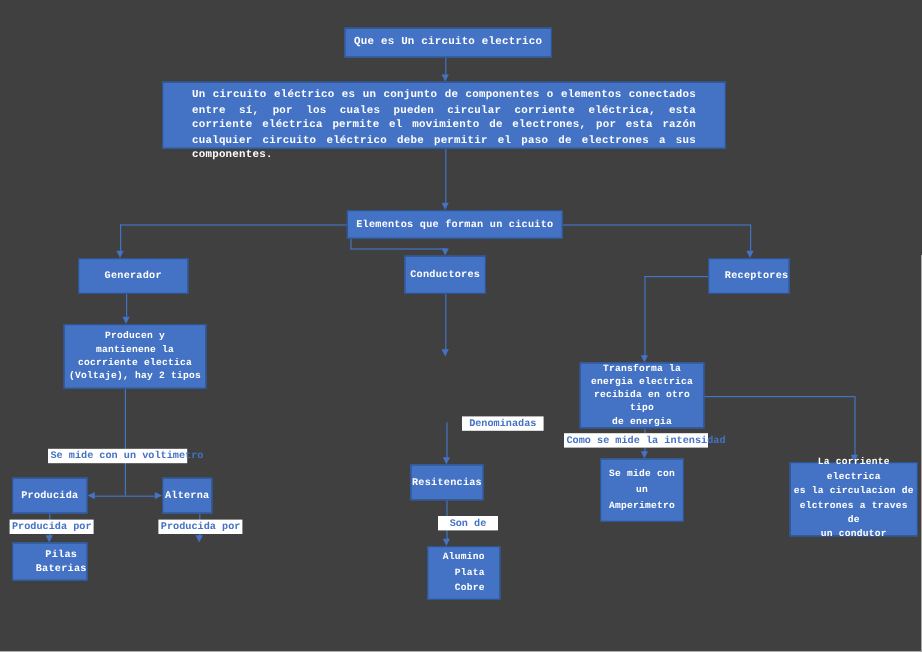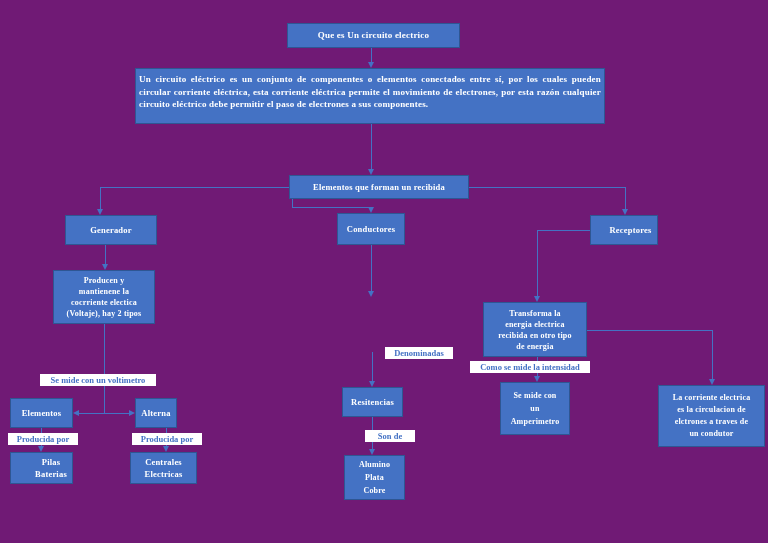--- a/index.html
+++ b/index.html
@@ -1,29 +1,29 @@
 <!DOCTYPE html>
 <html><head>
 <meta charset="utf-8">
 <style>
   html,body{margin:0;padding:0;background:#fff;}
   #canvas{
-    position:relative;width:768px;height:543px;background:#701a75;overflow:hidden;
-    font-family:Liberation Serif, serif;
+    position:relative;width:768px;height:543px;background:#404040;overflow:hidden;
+    font-family:Liberation Mono, monospace;
   }
   .box{
     position:absolute;display:flex;align-items:center;justify-content:center;
     background:#4472C4;border:1px solid #2E5693;color:#ffffff;
     font-size:8.5px;font-weight:700;text-align:center;line-height:11px;
     white-space:pre-line;box-sizing:border-box;z-index:3;letter-spacing:.2px;
   }
   .parabox{
     position:absolute;background:#4472C4;border:1px solid #2E5693;color:#ffffff;
     font-size:9px;font-weight:700;text-align:justify;line-height:12.5px;
-    padding:4px 3px;box-sizing:border-box;z-index:3;letter-spacing:.2px;
+    padding:4px 24px;box-sizing:border-box;z-index:3;letter-spacing:.2px;
   }
   .lbl{
     position:absolute;color:#4472C4;background:#ffffff;font-size:8.5px;font-weight:700;
     text-align:center;z-index:2;line-height:10px;padding:1px 2px;white-space:nowrap;
   }
   .hline,.vline{position:absolute;background:#4472C4;z-index:1;}
   .hline{height:1px;}
   .vline{width:1px;}
   .arr-d{position:absolute;width:0;height:0;z-index:1;
     border-left:3.5px solid transparent;border-right:3.5px solid transparent;
@@ -37,47 +37,45 @@
 </style>
 </head>
 <body>
 
 <div id="canvas">
 
   <div class="box" style="left:287px;top:23px;width:173px;height:25px;font-size:9px;">Que es Un circuito electrico</div>
 
   <div class="parabox" style="left:135px;top:68px;width:470px;height:56px;">Un circuito eléctrico es un conjunto de componentes o elementos conectados entre sí, por los cuales pueden circular corriente eléctrica, esta corriente eléctrica permite el movimiento de electrones, por esta razón cualquier circuito eléctrico debe permitir el paso de electrones a sus componentes.</div>
 
-  <div class="box" style="left:289px;top:175px;width:180px;height:24px;">Elementos que forman un recibida</div>
+  <div class="box" style="left:289px;top:175px;width:180px;height:24px;">Elementos que forman un cicuito</div>
 
   <div class="box" style="left:65px;top:215px;width:92px;height:30px;">Generador</div>
 
   <div class="box" style="left:337px;top:213px;width:68px;height:32px;">Conductores</div>
 
   <div class="box" style="left:590px;top:215px;width:68px;height:30px;padding-left:13px;">Receptores</div>
 
-  <div class="box" style="left:53px;top:270px;width:102px;height:54px;font-size:8px;">Producen y
+  <div class="box" style="left:53px;top:270px;width:119px;height:54px;font-size:8px;">Producen y
 mantienene la
 cocrriente electica
 (Voltaje), hay 2 tipos</div>
 
-  <div class="box" style="left:10px;top:398px;width:63px;height:30px;">Elementos</div>
+  <div class="box" style="left:10px;top:398px;width:63px;height:30px;">Producida</div>
 
   <div class="box" style="left:135px;top:398px;width:42px;height:30px;">Alterna</div>
 
   <div class="box" style="left:10px;top:452px;width:63px;height:32px;line-height:12.5px;padding-left:19px;">Pilas
 Baterias</div>
 
-  <div class="box" style="left:130px;top:452px;width:67px;height:32px;line-height:12.5px;">Centrales
-Electricas</div>
 
 
   <div class="box" style="left:342px;top:387px;width:61px;height:30px;">Resitencias</div>
 
-  <div class="box" style="left:344px;top:455px;width:61px;height:45px;line-height:13px;font-size:8px;">Alumino
+  <div class="box" style="left:356px;top:455px;width:61px;height:45px;line-height:13px;font-size:8px;text-align:right;">Alumino
 Plata
 Cobre</div>
 
   <div class="box" style="left:483px;top:302px;width:104px;height:55px;font-size:8px;">Transforma la
 energia electrica
 recibida en otro tipo
 de energia</div>
 
   <div class="box" style="left:500px;top:382px;width:70px;height:53px;line-height:13px;font-size:8px;">Se mide con
 un

